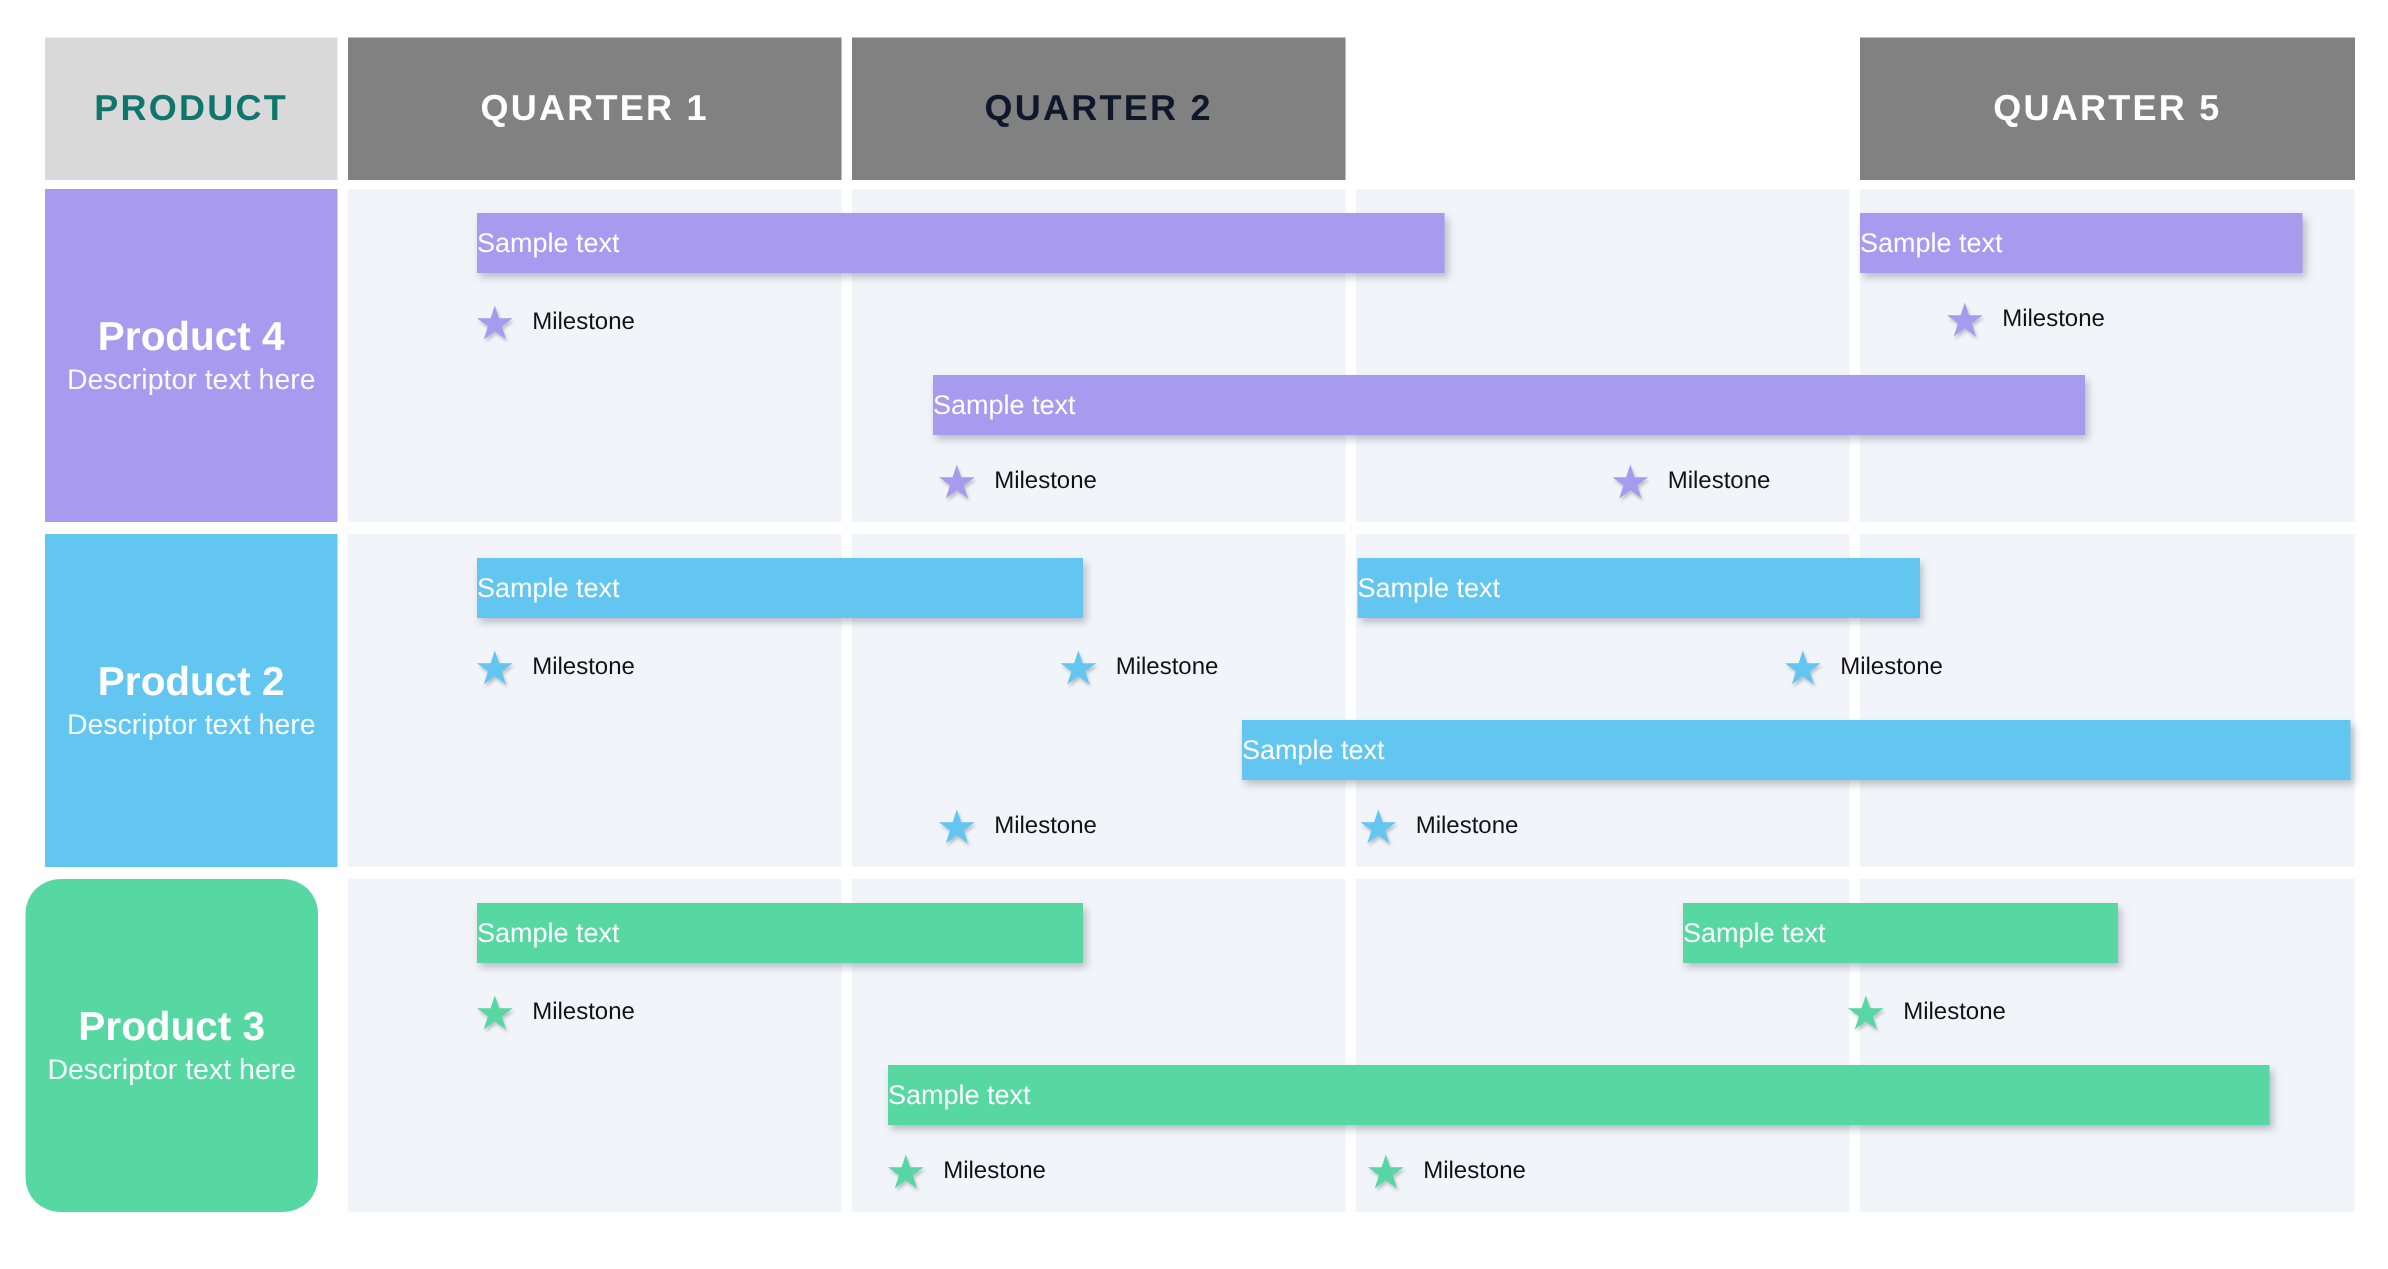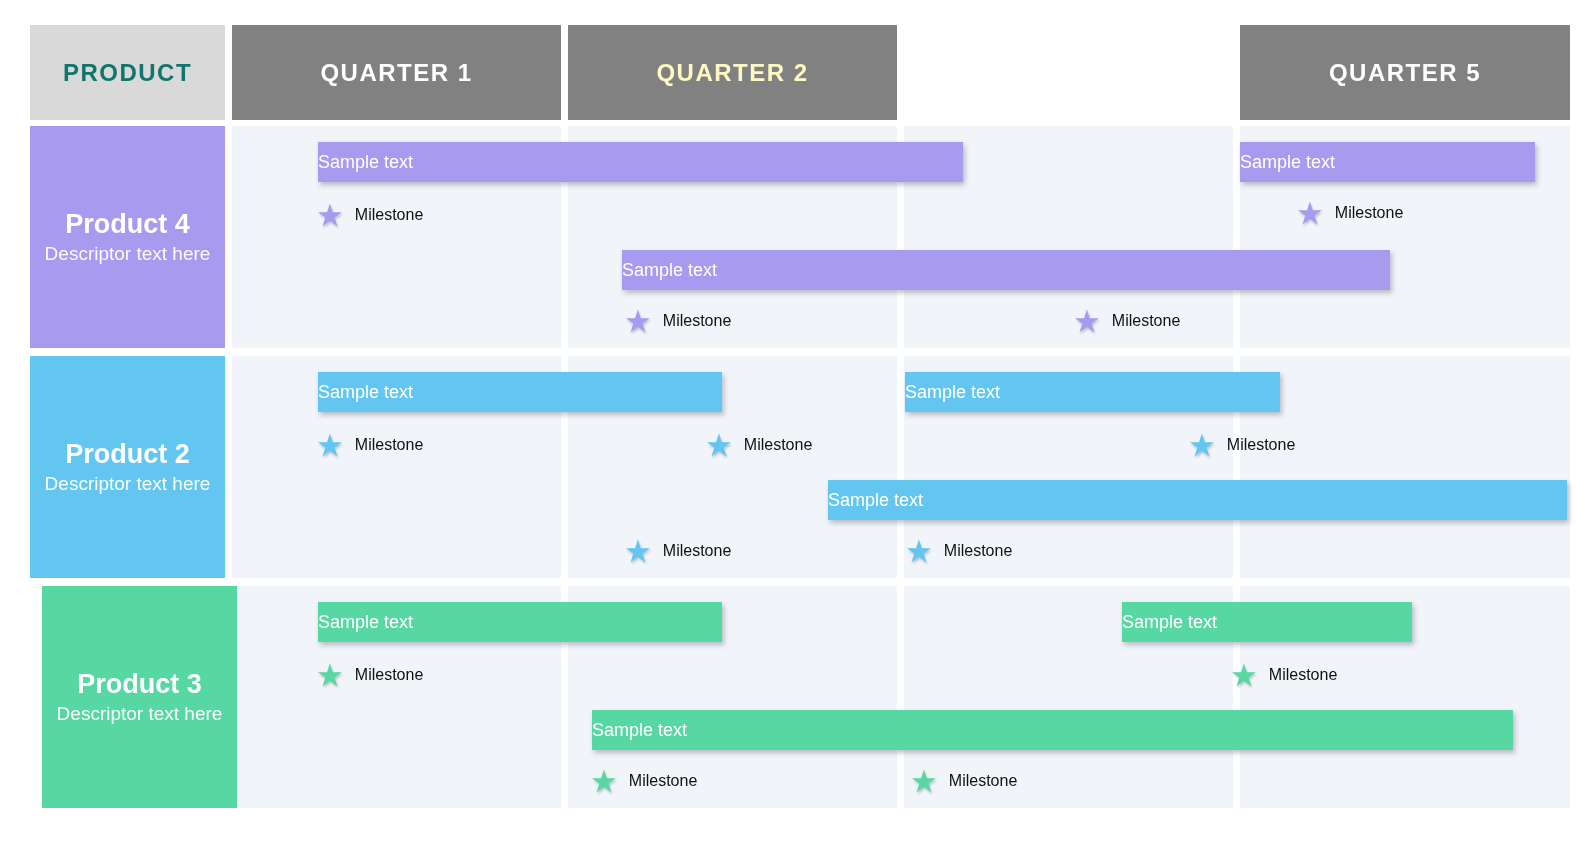--- a/index.html
+++ b/index.html
@@ -31,21 +31,21 @@
     filter: drop-shadow(1px 2px 1px rgba(110,120,135,0.4));
   }
   .ms .mlabel { font-size: 16px; }
 </style>
 </head>
 <body>
 
 <div id="canvas">
     <div class="hdr" style="left: 30px; top: 25px; width: 195px; height: 95px; background: rgb(217, 217, 217); color: #0f766e;">PRODUCT</div>
     <div class="hdr" style="left: 232px; top: 25px; width: 329px; height: 95px; background: rgb(129, 129, 129); color: rgb(255, 255, 255);">QUARTER 1</div>
-    <div class="hdr" style="left: 568px; top: 25px; width: 329px; height: 95px; background: rgb(129, 129, 129); color: #fef9c3;">QUARTER 2</div>
+    <div class="hdr" style="left: 568px; top: 25px; width: 329px; height: 95px; background: rgb(129, 129, 129); color: #0f172a;">QUARTER 2</div>
     <div class="hdr" style="left: 1240px; top: 25px; width: 330px; height: 95px; background: rgb(129, 129, 129); color: rgb(255, 255, 255);">QUARTER 5</div>
     <div class="qcell" style="left: 232px; top: 126px; width: 329px; height: 222px; background: rgb(241, 244, 248);"></div>
     <div class="qcell" style="left: 568px; top: 126px; width: 329px; height: 222px; background: rgb(241, 244, 248);"></div>
     <div class="qcell" style="left: 904px; top: 126px; width: 329px; height: 222px; background: rgb(241, 244, 248);"></div>
     <div class="qcell" style="left: 1240px; top: 126px; width: 330px; height: 222px; background: rgb(241, 244, 248);"></div>
     <div class="rowlabel" style="left: 30px; top: 126px; width: 195px; height: 222px; background: rgb(168, 154, 238);">
       <div class="nm">Product 4</div>
       <div class="desc">Descriptor text here</div>
     </div>
     <div class="bar" style="left: 318px; top: 142px; width: 645px; height: 40px; background: rgb(168, 154, 238);">
@@ -107,21 +107,21 @@
       <span class="mlabel" style="color: rgb(17, 17, 17);">Milestone</span>
     </div>
     <div class="ms" style="left: 905px; top: 534px;">
       <span class="star" style="color: rgb(98, 198, 241);">★</span>
       <span class="mlabel" style="color: rgb(17, 17, 17);">Milestone</span>
     </div>
     <div class="qcell" style="left: 232px; top: 586px; width: 329px; height: 222px; background: rgb(241, 244, 248);"></div>
     <div class="qcell" style="left: 568px; top: 586px; width: 329px; height: 222px; background: rgb(241, 244, 248);"></div>
     <div class="qcell" style="left: 904px; top: 586px; width: 329px; height: 222px; background: rgb(241, 244, 248);"></div>
     <div class="qcell" style="left: 1240px; top: 586px; width: 330px; height: 222px; background: rgb(241, 244, 248);"></div>
-    <div class="rowlabel" style="left: 42px; top: 586px; width: 195px; height: 222px; background: rgb(87, 215, 162);">
+    <div class="rowlabel" style="left: 17px; top: 586px; width: 195px; height: 222px; background: rgb(87, 215, 162); border-radius: 23px;">
       <div class="nm">Product 3</div>
       <div class="desc">Descriptor text here</div>
     </div>
     <div class="bar" style="left: 318px; top: 602px; width: 404px; height: 40px; background: rgb(87, 215, 162);">
       <span>Sample text</span>
     </div>
     <div class="bar" style="left: 1122px; top: 602px; width: 290px; height: 40px; background: rgb(87, 215, 162);">
       <span>Sample text</span>
     </div>
     <div class="bar" style="left: 592px; top: 710px; width: 921px; height: 40px; background: rgb(87, 215, 162);">

